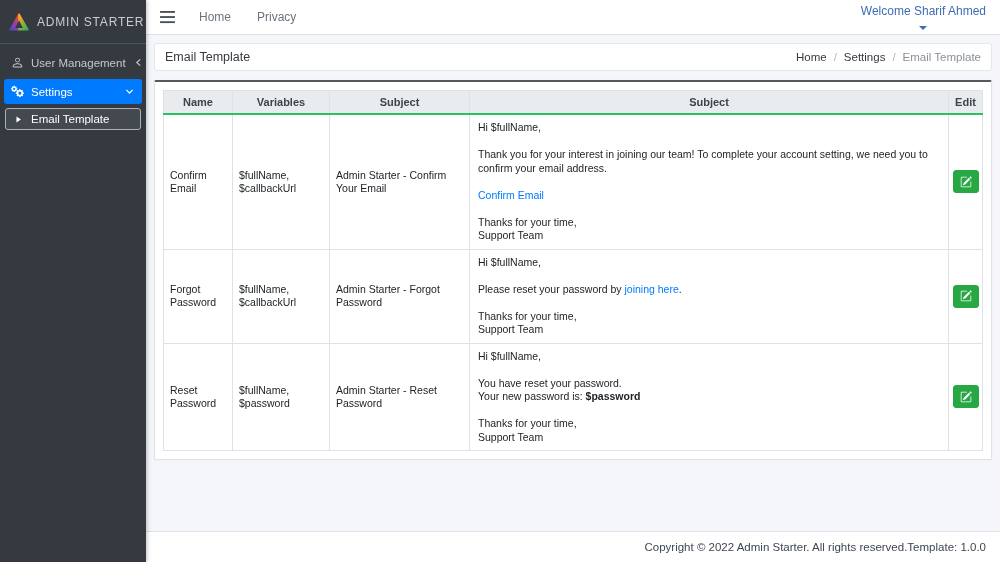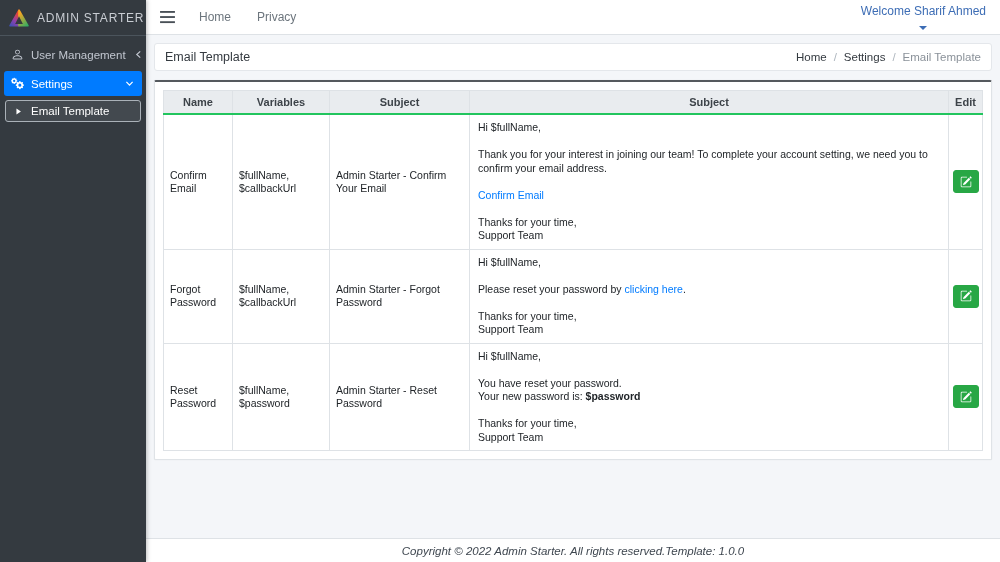--- a/index.html
+++ b/index.html
@@ -13,21 +13,21 @@
   }
   
   .sidebar {
     width: 146px; flex-shrink: 0;
     background: #343a40; color: #c2c7d0;
     display: flex; flex-direction: column;
     box-shadow: 1px 0 4px rgba(0,0,0,.25);
     z-index: 5;
   }
   .brand {
-    height: 36px; display: flex; align-items: center; gap: 8px;
+    height: 44px; display: flex; align-items: center; gap: 8px;
     padding: 0 9px; border-bottom: 1px solid #4b545c;
     font-size: 12px; letter-spacing: .8px; color: #c9cdd3;
     white-space: nowrap;
   }
   .side-nav { padding: 6px 4px; display: flex; flex-direction: column; gap: 4px; font-size: 11.5px; }
   .nav-item {
     display: flex; align-items: center; gap: 7px;
     padding: 6px 7px; border-radius: 3px; cursor: pointer; color: #c2c7d0;
   }
   .nav-item .label { flex: 1; white-space: nowrap; }
@@ -82,23 +82,23 @@
   a.tpl-link { color: #007bff; text-decoration: none; cursor: pointer; }
   td.edit-cell { text-align: center; padding: 4px 3px; }
   .edit-btn {
     width: 26px; height: 23px; background: #28a745; border: 1px solid #28a745;
     border-radius: 3px; display: inline-flex; align-items: center; justify-content: center;
     cursor: pointer; vertical-align: middle;
   }
   
   .footer {
     background: #fff; border-top: 1px solid #dee2e6;
-    height: 24px; flex-shrink: 0;
-    display: flex; align-items: center; justify-content: center;
-    padding: 0 14px; font-size: 11.5px; color: #3f4750; font-style: italic;
+    height: 31px; flex-shrink: 0;
+    display: flex; align-items: center; justify-content: flex-end;
+    padding: 0 14px; font-size: 11.5px; color: #3f4750;
   }
 </style>
 </head>
 <body>
 
 <aside class="sidebar">
   <div class="brand">
     <svg class="icon13" style="width:20px;height:18px" viewBox="0 0 36 32">
       <defs>
         <linearGradient id="lgL" x1="0.5" y1="0" x2="0" y2="1">
@@ -225,21 +225,21 @@
                   </svg>
                 </button></td>
             </tr>
             <tr>
               <td>Forgot Password</td>
               <td>$fullName, $callbackUrl</td>
               <td>Admin Starter - Forgot Password</td>
               <td class="tpl">
                 <div class="tl"><span>Hi $fullName,</span></div>
                 <div class="tl"></div>
-                <div class="tl"><span>Please reset your password by </span><a href="#" class="tpl-link">clicking here</a><span>.</span></div>
+                <div class="tl"><span>Please reset your password by </span><a href="#" class="tpl-link">joining here</a><span>.</span></div>
                 <div class="tl"></div>
                 <div class="tl"><span>Thanks for your time,</span></div>
                 <div class="tl"><span>Support Team</span></div>
               </td>
               <td class="edit-cell"><button class="edit-btn">
                   <svg width="12" height="12" viewBox="0 0 16 16" fill="#fff">
                     <path d="M15.502 1.94a.5.5 0 0 1 0 .706L14.459 3.69l-2-2L13.502.646a.5.5 0 0 1 .707 0l1.293 1.293zm-1.75 2.456-2-2L4.939 9.21a.5.5 0 0 0-.121.196l-.805 2.414a.25.25 0 0 0 .316.316l2.414-.805a.5.5 0 0 0 .196-.12l6.813-6.814z"></path>
                     <path d="M1 13.5A1.5 1.5 0 0 0 2.5 15h11a1.5 1.5 0 0 0 1.5-1.5v-6a.5.5 0 0 0-1 0v6a.5.5 0 0 1-.5.5h-11a.5.5 0 0 1-.5-.5v-11a.5.5 0 0 1 .5-.5H9a.5.5 0 0 0 0-1H2.5A1.5 1.5 0 0 0 1 2.5v11z"></path>
                   </svg>
                 </button></td>

